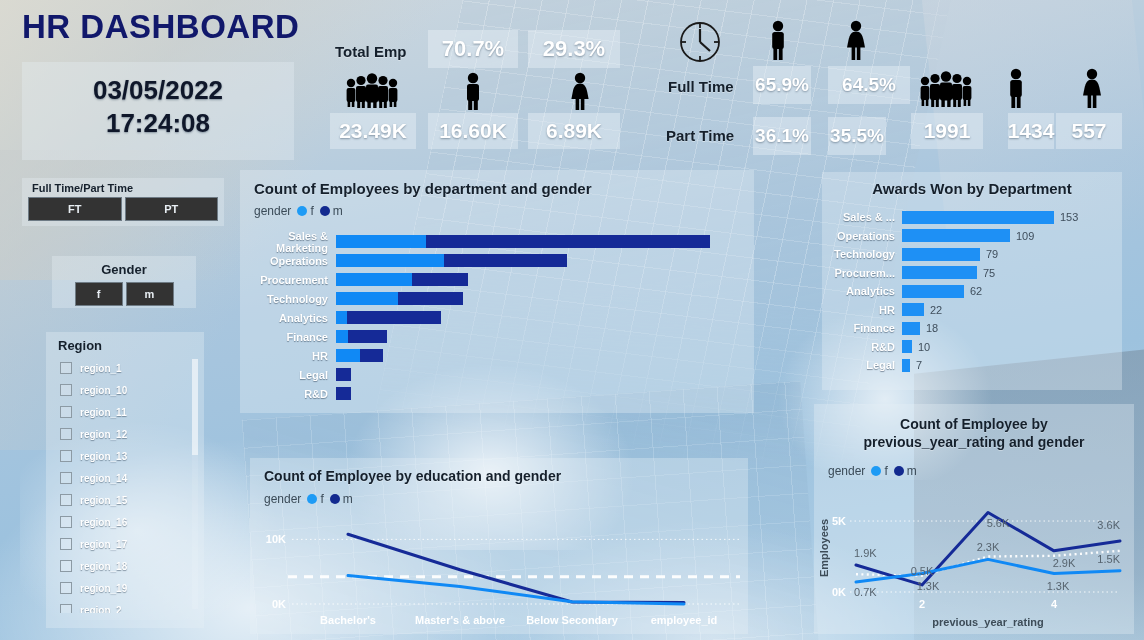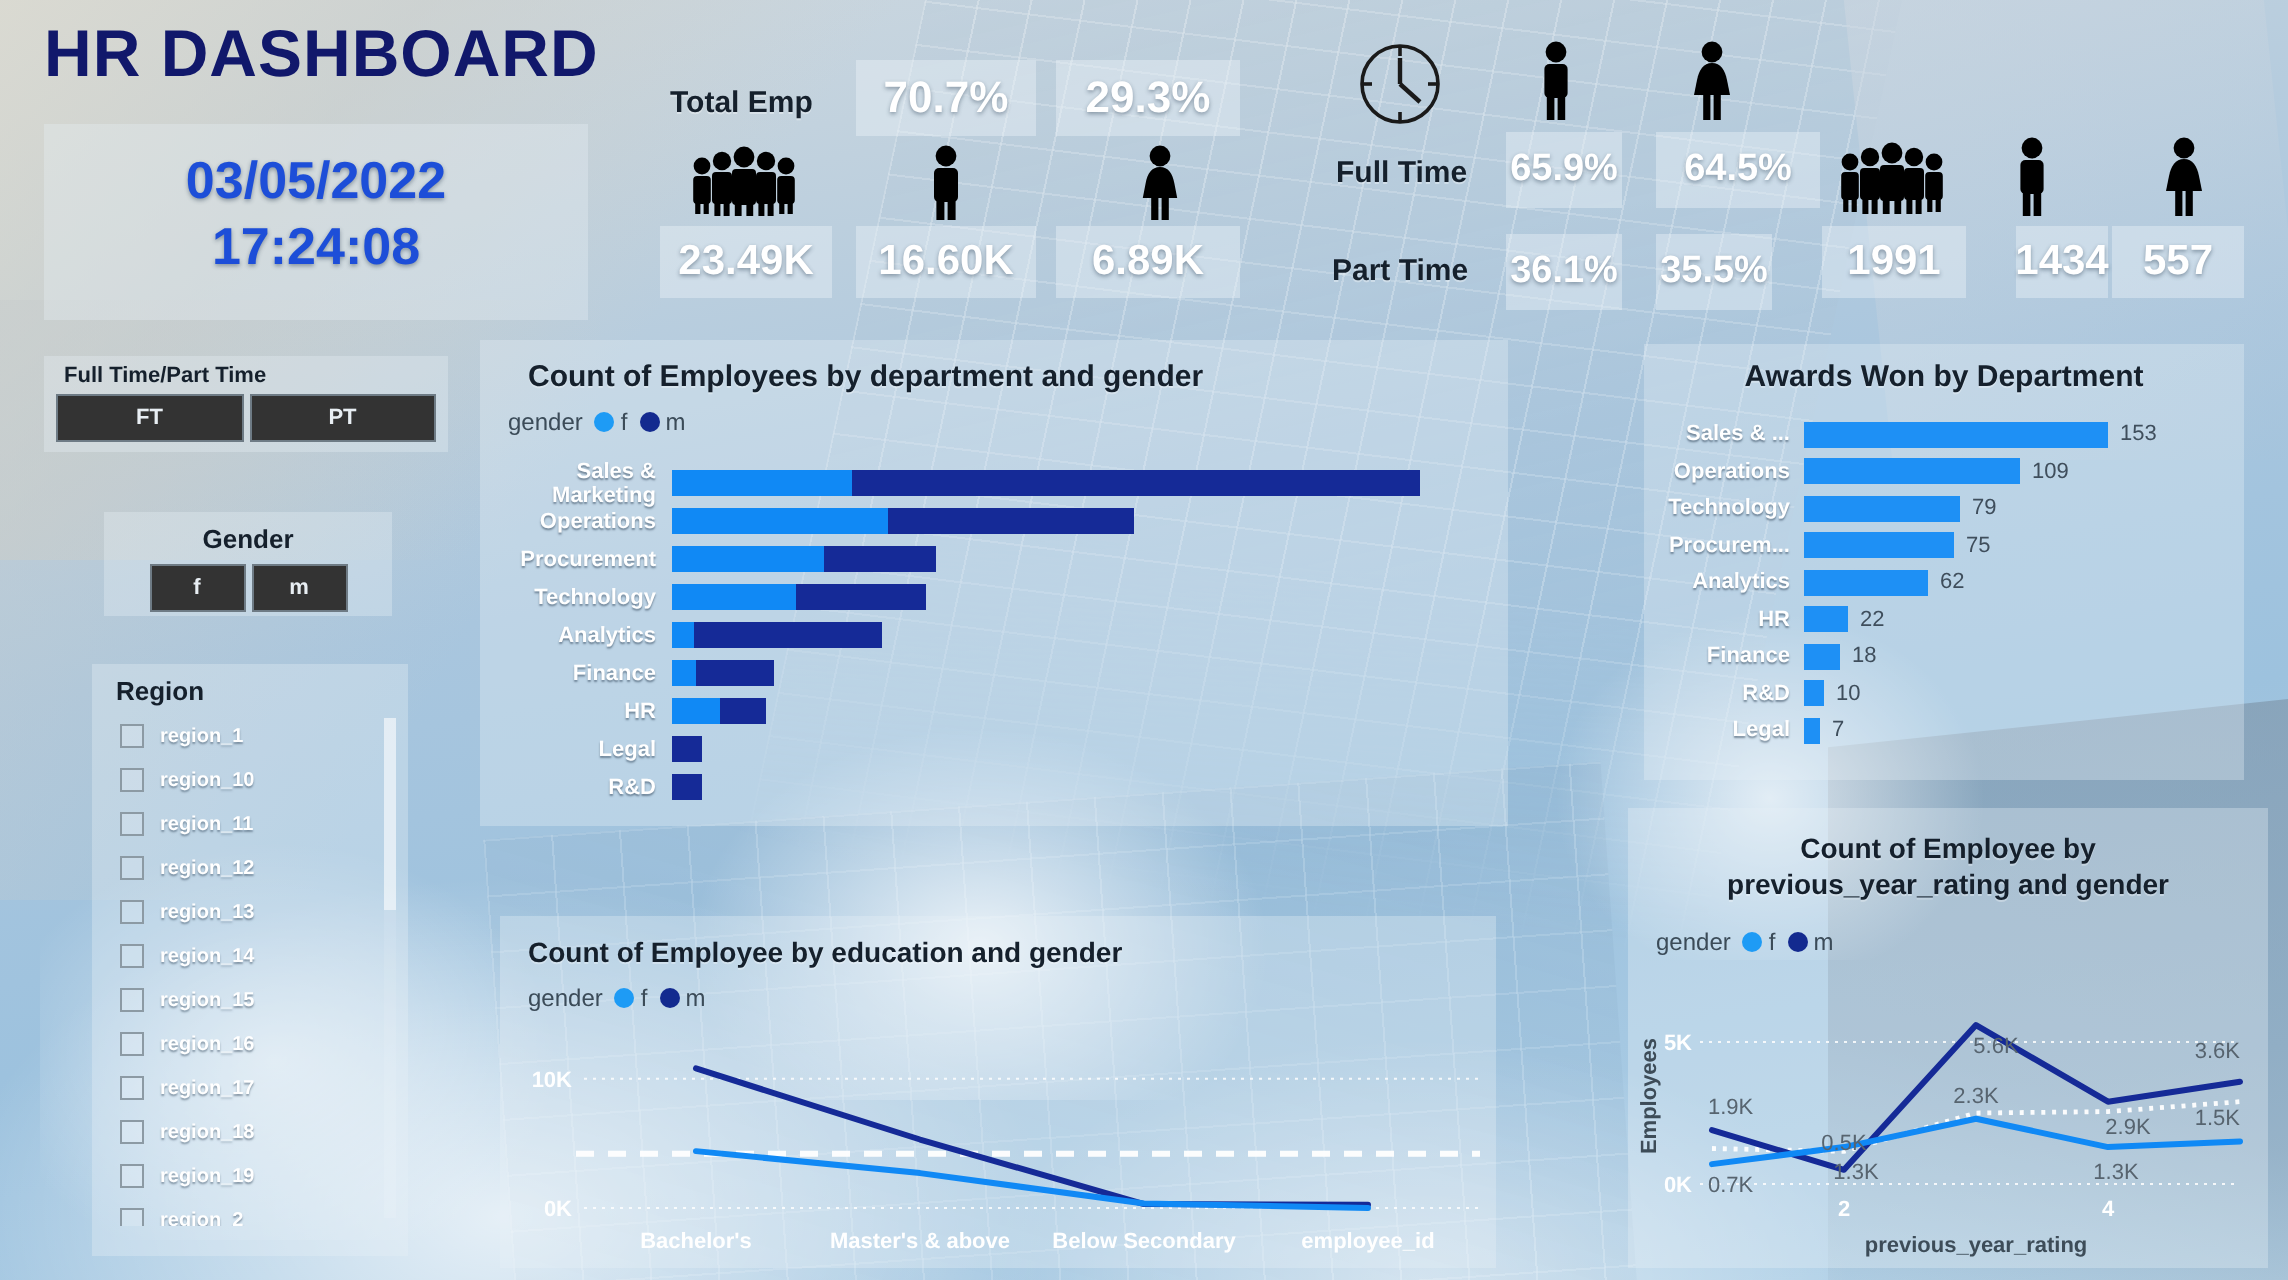--- a/index.html
+++ b/index.html
@@ -80,21 +80,21 @@
   .kpi-box { position: absolute; background: rgba(236,243,248,.42); }
 
   
   #title {
     position: absolute; left: 22px; top: 8px;
     font-size: 33px; font-weight: bold; letter-spacing: .5px;
     color: #11186b;
   }
   #clock-panel { left: 22px; top: 62px; width: 272px; height: 98px; }
   #clock-date, #clock-time {
-    text-align: center; color: #1d4ed8; font-weight: bold; font-size: 26px;
+    text-align: center; color: #0f172a; font-weight: bold; font-size: 26px;
     text-shadow: 0 1px 2px rgba(40,60,80,.45);
   }
   #clock-date { margin-top: 13px; }
   #clock-time { margin-top: 2px; }
 
   .kpi-label {
     position: absolute; font-weight: bold; font-size: 15px; color: #15202c;
     text-shadow: 0 1px 0 rgba(255,255,255,.35);
   }
   .kpi-val {
@@ -144,21 +144,21 @@
   
   #chart-dept { left: 240px; top: 170px; width: 514px; height: 243px; }
   #chart-edu  { left: 250px; top: 458px; width: 498px; height: 176px; }
   #chart-awards { left: 822px; top: 172px; width: 300px; height: 218px; }
   #chart-rating { left: 814px; top: 404px; width: 320px; height: 230px; }
 
   .ch-title {
     font-weight: bold; color: #15202c;
     text-shadow: 0 1px 0 rgba(255,255,255,.30);
   }
-  #chart-dept .ch-title { font-size: 15px; padding: 10px 0 0 24px; }
+  #chart-dept .ch-title { font-size: 15px; padding: 10px 0 0 14px; }
   #chart-edu  .ch-title { font-size: 14px; padding: 10px 0 0 14px; }
   #chart-awards .ch-title { font-size: 15px; text-align: center; padding: 8px 0 0 0; }
   #chart-rating .ch-title { font-size: 14px; text-align: center; padding: 12px 18px 0 18px; line-height: 1.25; }
 
   .legend { display: flex; align-items: center; gap: 6px; font-size: 12px; color: #3b4b58; }
   .legend .dot { width: 10px; height: 10px; border-radius: 50%; display: inline-block; }
   .legend .pair { display: flex; align-items: center; gap: 3px; }
 
   
   #dept-rows { position: absolute; left: 0; top: 62px; width: 100%; }

